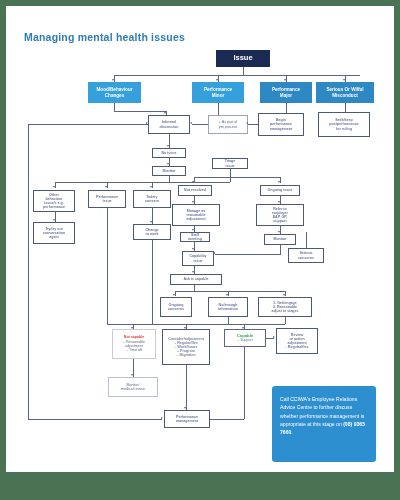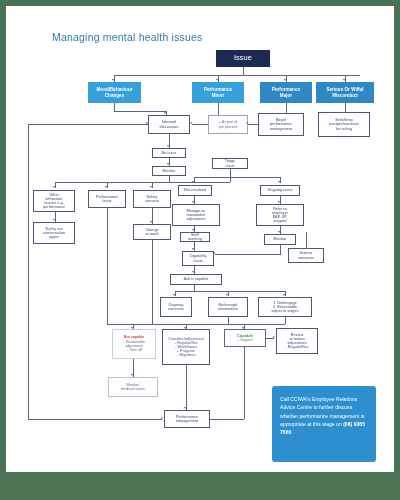--- a/index.html
+++ b/index.html
@@ -12,24 +12,23 @@
   #page{position:relative;width:400px;height:500px;}
 
   #canvas{
     position:absolute;left:6px;top:6px;
     width:388px;height:466px;
     background:#ffffff;
   }
 
   .title{
     position:absolute;left:24px;top:31px;
-    font-size:10.5px;font-weight:normal;
+    font-size:10.5px;font-weight:bold;
     color:#2e7cb8;letter-spacing:.2px;
     white-space:nowrap;
-    margin-left:28px;
   }
 
   
   .node{
     position:absolute;
     box-sizing:border-box;
     display:flex;align-items:center;justify-content:center;
     text-align:center;
     line-height:1.12;
     font-size:3.6px;
@@ -42,21 +41,21 @@
     border:0.8px solid #4d5875;
     color:#6b7596;
     background:transparent;
     font-weight:bold;
   }
   .ghost.lite{color:#7b84a2;}
 
   
   .root{
     background:#1b2a52;color:#ffffff;
-    font-size:7.5px;font-weight:normal;border:none;
+    font-size:7.5px;font-weight:bold;border:none;
   }
   .cat{
     background:#35a0dc;color:#ffffff;
     font-size:4.6px;font-weight:bold;border:none;
     line-height:1.25;
   }
   .cat.dark{background:#2e88c4;}
 
   .white{
     background:#ffffff;border:0.8px solid #9aa3bb;

